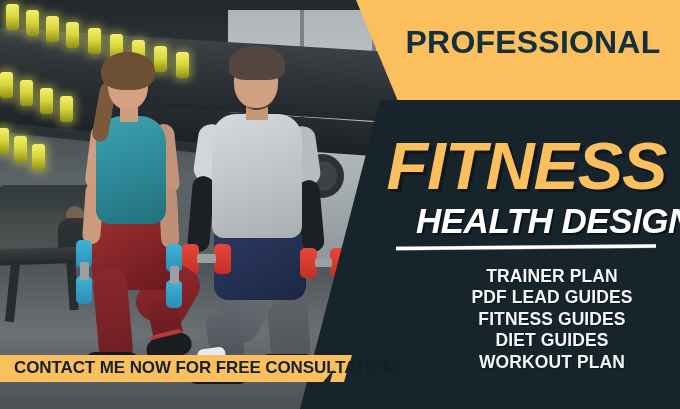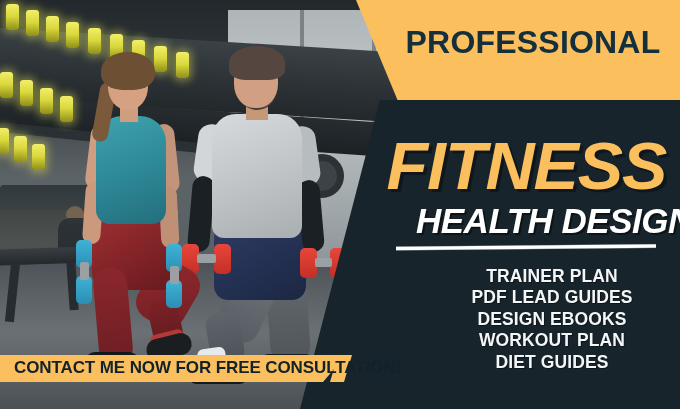--- a/index.html
+++ b/index.html
@@ -350,22 +350,22 @@
 
   <div class="title-main">FITNESS</div>
 
   <div class="title-sub">HEALTH DESIGN</div>
 
   <div class="divider"></div>
 
   <ul class="svc-list">
     <li>TRAINER PLAN</li>
     <li>PDF LEAD GUIDES</li>
-    <li>DESIGN EBOOKS</li>
+    <li>FITNESS GUIDES</li>
+    <li>DIET GUIDES</li>
     <li>WORKOUT PLAN</li>
-    <li>DIET GUIDES</li>
   </ul>
 
   <div class="cta"></div>
   <div class="cta-tip"></div>
   <div class="cta-text">CONTACT ME NOW FOR FREE CONSULTATION!</div>
 
 </div>
 
 </body></html>

